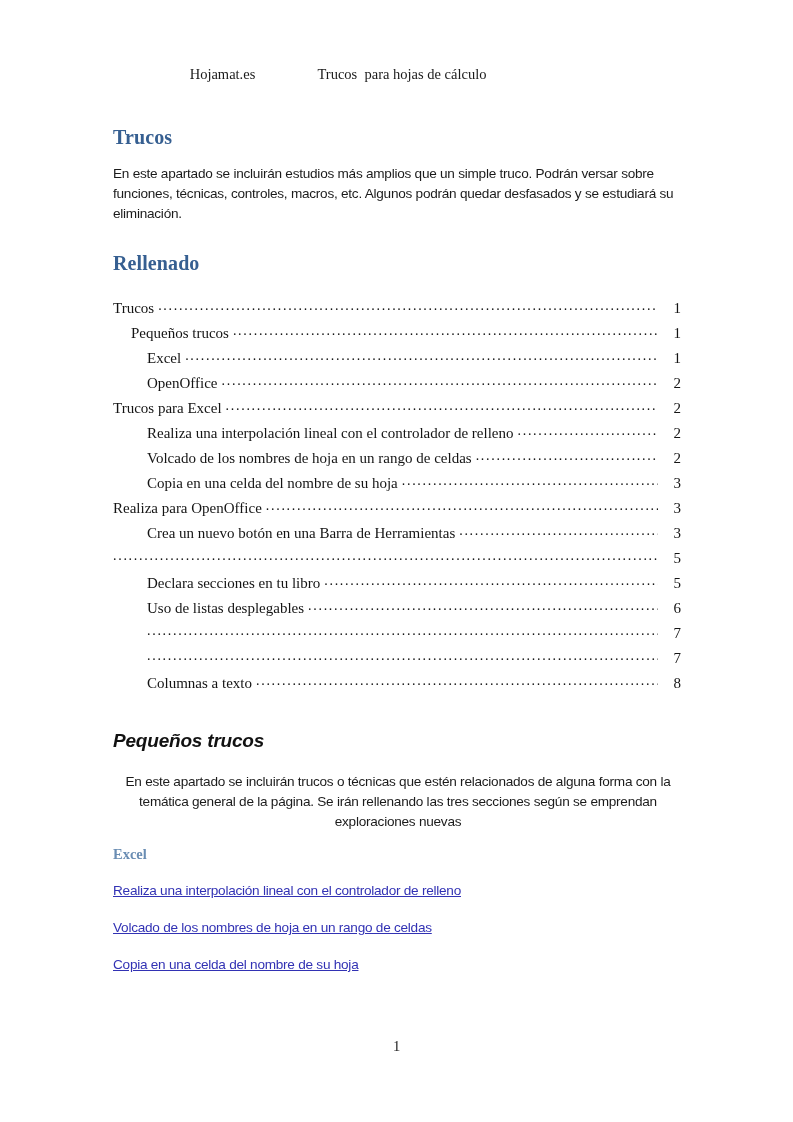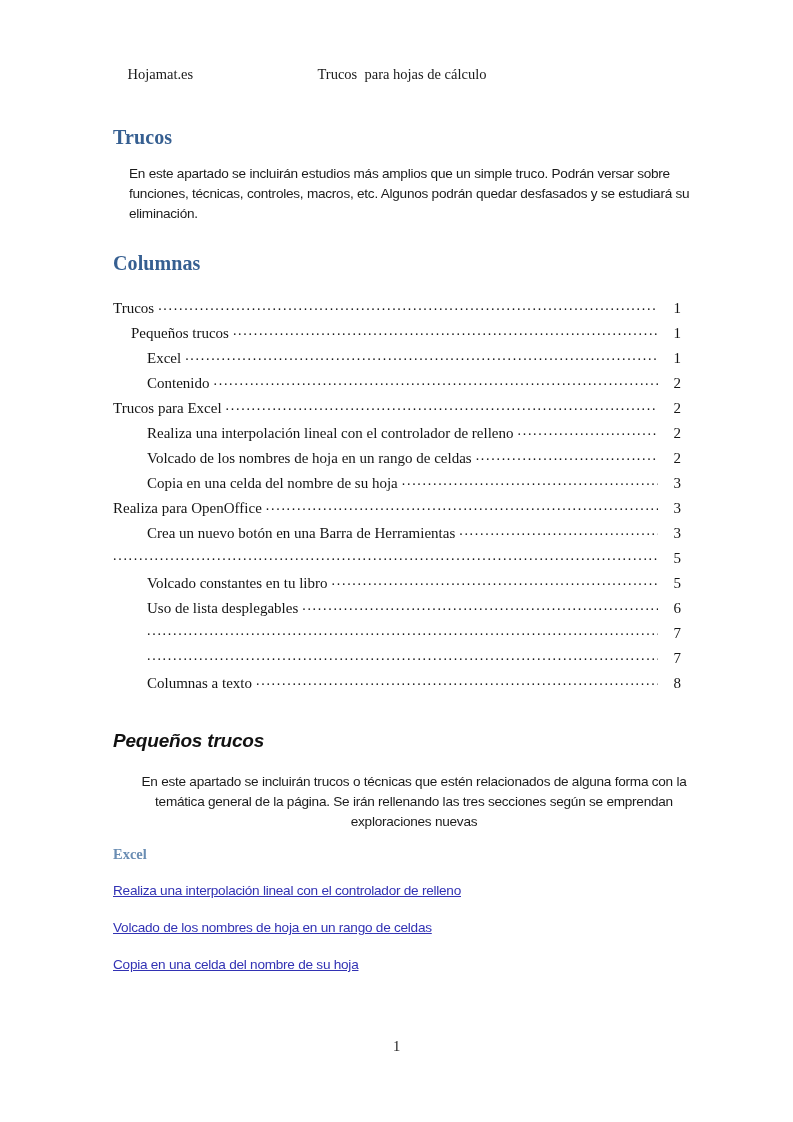--- a/index.html
+++ b/index.html
@@ -32,20 +32,21 @@
     width: 567px;
     font-family: "Liberation Serif", "DejaVu Serif", serif;
     font-size: 14.5px;
     color: #1a1a1a;
     line-height: 18px;
     white-space: pre;
   }
   .doc-header .hdr-left {
     display: inline-block;
     width: 190px;
+    text-align: center;
   }
   .doc-header .hdr-center {
     display: inline-block;
   }
 
   
   .h1-blue {
     position: absolute;
     left: 113px;
     font-family: "Liberation Serif", "DejaVu Serif", serif;
@@ -78,21 +79,21 @@
     font-family: "Liberation Serif", "DejaVu Serif", serif;
     font-weight: bold;
     font-size: 14.5px;
     color: #6a8db3;
     white-space: pre;
   }
 
   
   .body-par {
     position: absolute;
-    left: 129px;
+    left: 113px;
     width: 570px;
     font-family: "Liberation Sans", sans-serif;
     font-size: 13.6px;
     line-height: 20px;
     color: #1b1b1b;
     letter-spacing: -0.25px;
     text-align: left;
   }
   #intro-paragraph { top: 164px; }
   #pequenos-paragraph { top: 772px; text-align: center; }
@@ -172,40 +173,40 @@
 <div class="page">
 
   <div class="doc-header">
     <span class="hdr-left">Hojamat.es</span><span class="hdr-center">Trucos  para hojas de cálculo</span>
   </div>
 
   <div class="h1-blue" id="heading-trucos">Trucos</div>
 
   <div class="body-par" id="intro-paragraph">En este apartado se incluirán estudios más amplios que un simple truco. Podrán versar sobre funciones, técnicas, controles, macros, etc. Algunos podrán quedar desfasados y se estudiará su eliminación.</div>
 
-  <div class="h1-blue" id="heading-contenido">Columnas</div>
+  <div class="h1-blue" id="heading-contenido">Rellenado</div>
 
   <div class="toc" id="toc-list">
       <div class="toc-entry lvl1">
         <span class="toc-text">Trucos</span>
         <span class="toc-dots">........................................................................................................................................................................</span>
         <span class="toc-page">1</span>
       </div>
       <div class="toc-entry lvl2">
         <span class="toc-text">Pequeños trucos</span>
         <span class="toc-dots">........................................................................................................................................................................</span>
         <span class="toc-page">1</span>
       </div>
       <div class="toc-entry lvl3">
         <span class="toc-text">Excel</span>
         <span class="toc-dots">........................................................................................................................................................................</span>
         <span class="toc-page">1</span>
       </div>
       <div class="toc-entry lvl3">
-        <span class="toc-text">Contenido</span>
+        <span class="toc-text">OpenOffice</span>
         <span class="toc-dots">........................................................................................................................................................................</span>
         <span class="toc-page">2</span>
       </div>
       <div class="toc-entry lvl1">
         <span class="toc-text">Trucos para Excel</span>
         <span class="toc-dots">........................................................................................................................................................................</span>
         <span class="toc-page">2</span>
       </div>
       <div class="toc-entry lvl3">
         <span class="toc-text">Realiza una interpolación lineal con el controlador de relleno</span>
@@ -230,26 +231,26 @@
       <div class="toc-entry lvl3">
         <span class="toc-text">Crea un nuevo botón en una Barra de Herramientas</span>
         <span class="toc-dots">........................................................................................................................................................................</span>
         <span class="toc-page">3</span>
       </div>
       <div class="toc-entry lvl1">
         <span class="toc-dots">........................................................................................................................................................................</span>
         <span class="toc-page">5</span>
       </div>
       <div class="toc-entry lvl3">
-        <span class="toc-text">Volcado constantes en tu libro</span>
+        <span class="toc-text">Declara secciones en tu libro</span>
         <span class="toc-dots">........................................................................................................................................................................</span>
         <span class="toc-page">5</span>
       </div>
       <div class="toc-entry lvl3">
-        <span class="toc-text">Uso de lista desplegables</span>
+        <span class="toc-text">Uso de listas desplegables</span>
         <span class="toc-dots">........................................................................................................................................................................</span>
         <span class="toc-page">6</span>
       </div>
       <div class="toc-entry lvl3">
         <span class="toc-dots">........................................................................................................................................................................</span>
         <span class="toc-page">7</span>
       </div>
       <div class="toc-entry lvl3">
         <span class="toc-dots">........................................................................................................................................................................</span>
         <span class="toc-page">7</span>

